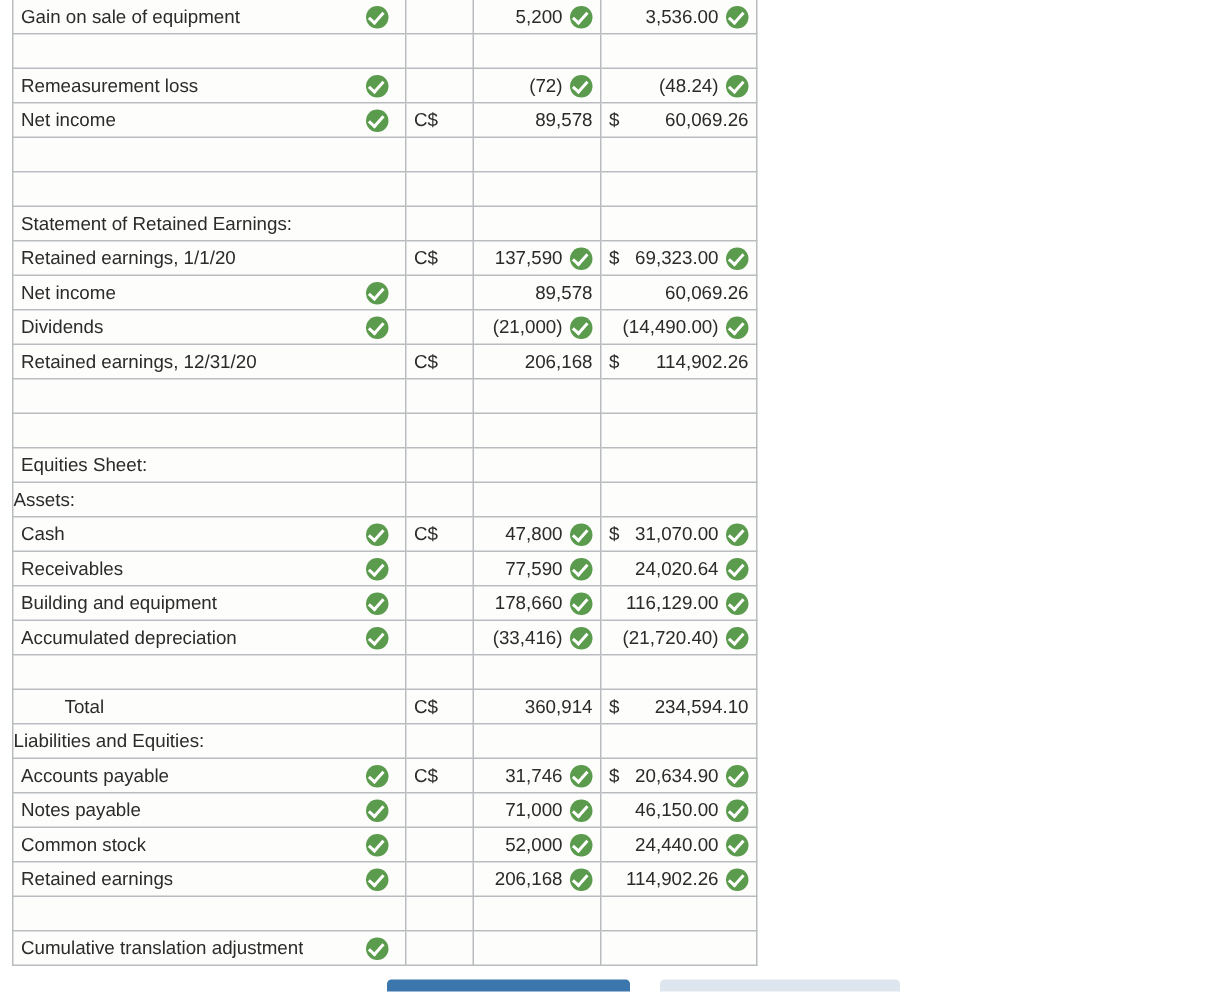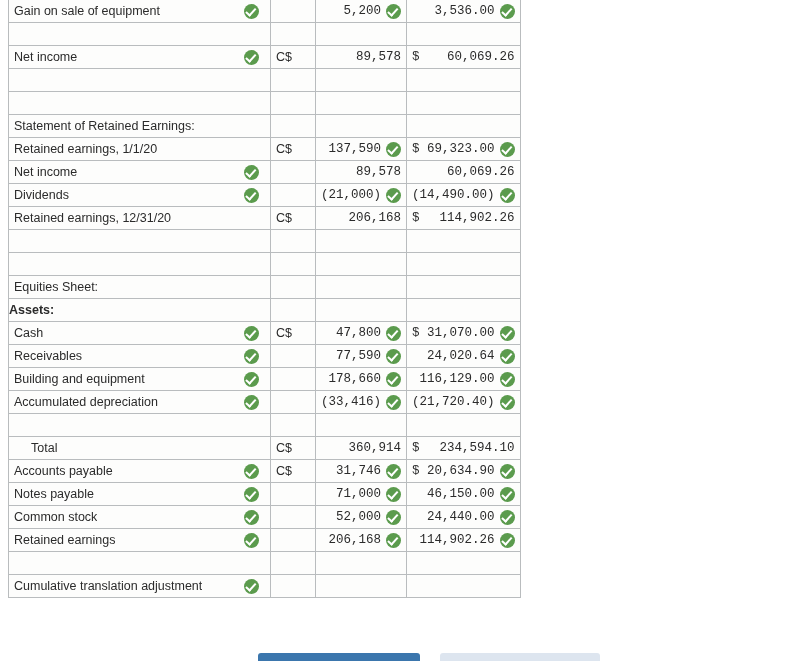--- a/index.html
+++ b/index.html
@@ -40,24 +40,24 @@
   }
 
   
   col.c-label { width: 262px; }
   col.c-cur   { width: 45px;  }
   col.c-num1  { width: 85px;  }
   col.c-num2  { width: 104px; }
 
   
   td.label      { text-align: center;   padding-left: 6px; }
-  td.label.ind1 { padding-left: 22px; }
-  td.label.ctr  { text-align: center; font-weight: bold; padding-left: 0; }
+  td.label.ind1 { padding-left: 34px; }
+  td.label.ctr  { text-align: center; font-weight: normal; padding-left: 0; }
   td.cur        { text-align: left;   padding-left: 6px; }
-  td.num        { text-align: right;  padding-right: 6px; font-family: Liberation Mono, monospace; }
+  td.num        { text-align: right;  padding-right: 6px; }
   td.blank      { }
 
   
   td.rule-top      { border-top: 2px solid #1a1a1a; }
   td.rule-bottom   { border-bottom: 2px solid #1a1a1a; }
   td.rule-dbl-bottom {
     border-bottom: 3px double #1a1a1a;
   }
 
   
@@ -171,20 +171,41 @@
         </tr>
         <tr>
           <td class="blank"></td>
           <td class="cur"></td>
           <td class="num"></td>
           <td class="num"></td>
         </tr>
         <tr>
           <td class="label">
             <span class="lblwrap">
+              <span class="txt">Remeasurement loss</span>
+              <span class="chk"></span>
+            </span>
+          </td>
+          <td class="cur"></td>
+          <td class="num">
+            <span class="numwrap">
+              <span class="val">(72)</span>
+              <span class="chk"></span>
+            </span>
+          </td>
+          <td class="num">
+            <span class="numwrap">
+              <span class="val">(48.24)</span>
+              <span class="chk"></span>
+            </span>
+          </td>
+        </tr>
+        <tr>
+          <td class="label">
+            <span class="lblwrap">
               <span class="txt">Net income</span>
               <span class="chk"></span>
             </span>
           </td>
           <td class="cur rule-bottom">C$</td>
           <td class="num rule-bottom">
             <span class="numwrap">
               <span class="val">89,578</span>
             </span>
           </td>
@@ -453,20 +474,38 @@
           <td class="cur rule-top rule-bottom">C$</td>
           <td class="num rule-top rule-bottom">
             <span class="numwrap">
               <span class="val">360,914</span>
             </span>
           </td>
           <td class="num withsym rule-top rule-bottom">
             <span class="numwrap">
               <span class="symtxt">$</span>
               <span class="val">234,594.10</span>
+            </span>
+          </td>
+        </tr>
+        <tr>
+          <td class="label ctr">
+            <span class="lblwrap">
+              <span class="txt">Liabilities and Equities:</span>
+            </span>
+          </td>
+          <td class="cur"></td>
+          <td class="num">
+            <span class="numwrap">
+              <span class="val"></span>
+            </span>
+          </td>
+          <td class="num">
+            <span class="numwrap">
+              <span class="val"></span>
             </span>
           </td>
         </tr>
         <tr>
           <td class="label">
             <span class="lblwrap">
               <span class="txt">Accounts payable</span>
               <span class="chk"></span>
             </span>
           </td>

